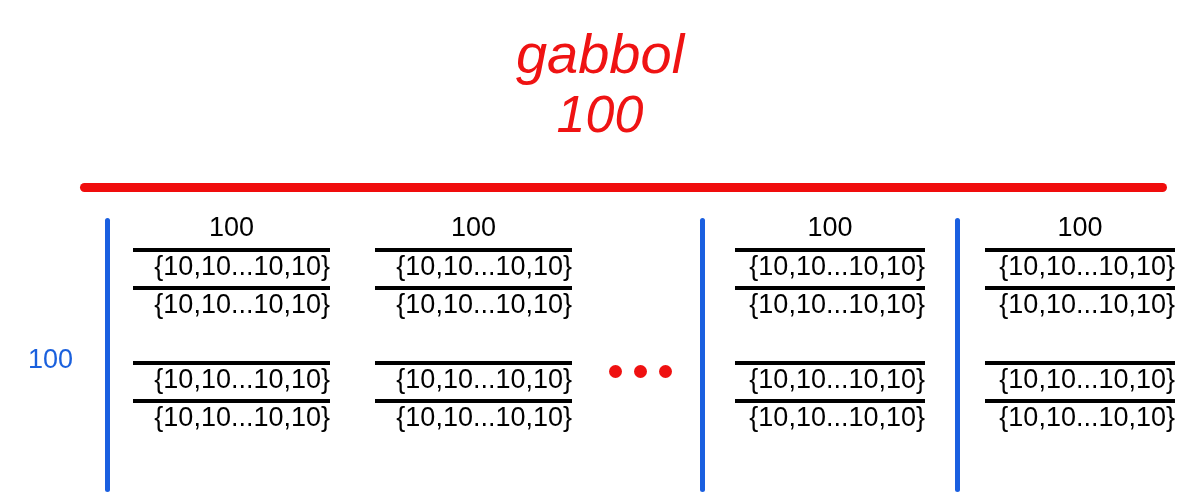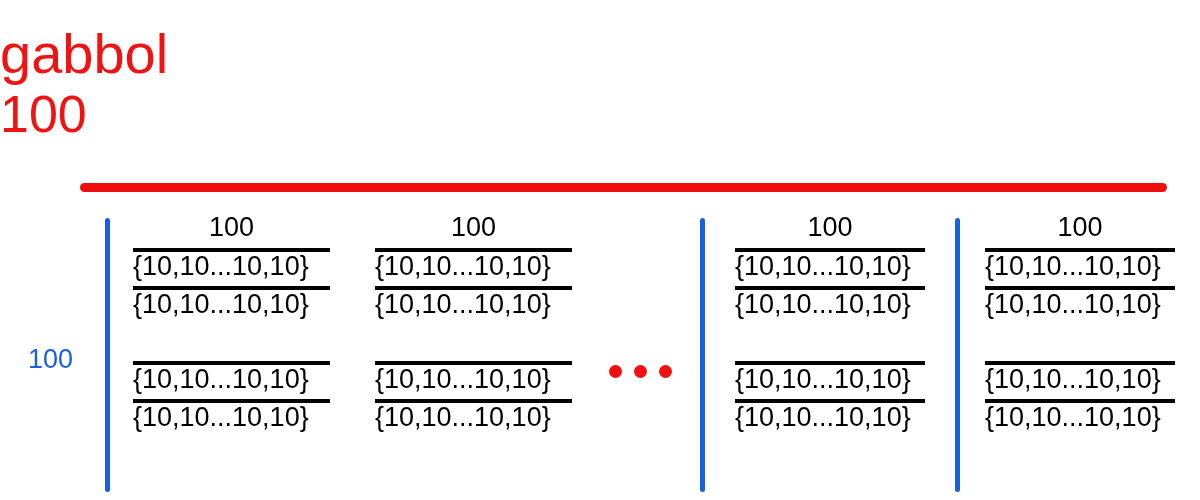--- a/index.html
+++ b/index.html
@@ -20,21 +20,23 @@
     background: #ffffff;
     overflow: hidden;
   }
 
   
   .title-block {
     position: absolute;
     left: 0;
     top: 26px;
     width: 1200px;
+    text-align: center;
     line-height: 1.0;
+    font-style: italic;
   }
   .title-name {
     display: block;
     font-size: 56px;
     color: #ef1313;
     letter-spacing: 0px;
   }
   .title-count {
     display: block;
     font-size: 52px;
@@ -83,21 +85,21 @@
     color: #000000;
     line-height: 1;
     height: 34px;
   }
   .cell-rule {
     height: 0;
     border-top: 4px solid #000000;
     width: 100%;
   }
   .cell-text {
-    text-align: left;
+    text-align: right;
     font-size: 27px;
     color: #000000;
     line-height: 1.02;
     white-space: nowrap;
     padding-top: 1px;
     height: 33px;
   }
   .cell-gap {
     height: 37px;
   }

